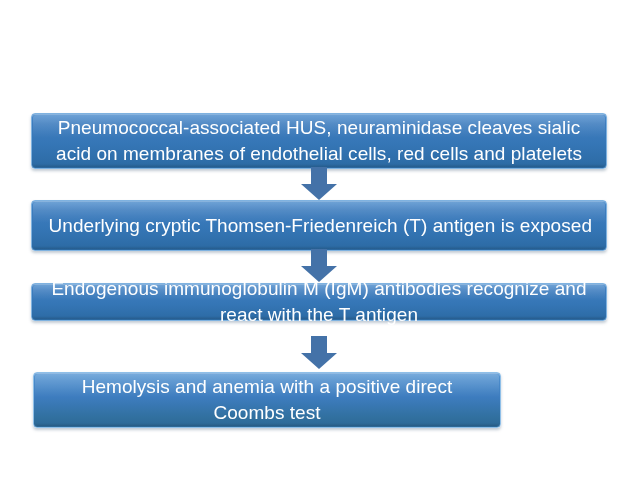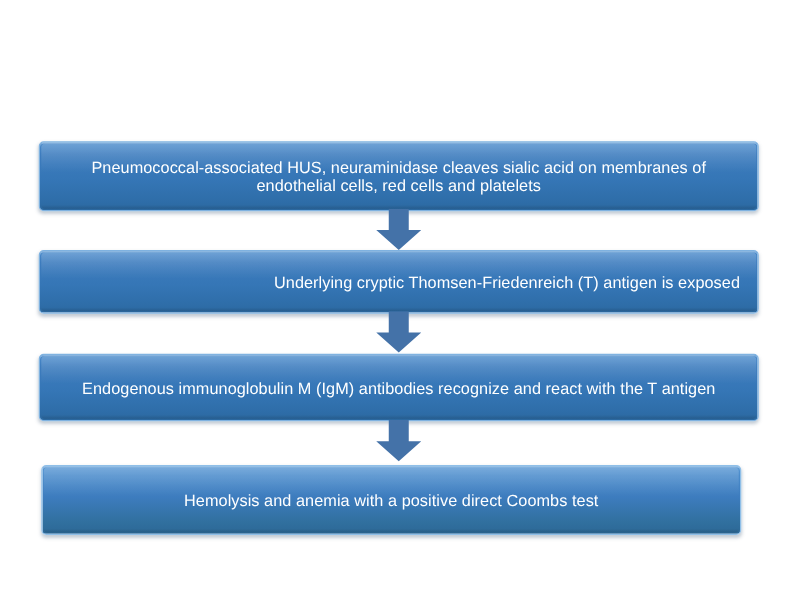--- a/index.html
+++ b/index.html
@@ -68,32 +68,32 @@
     border-radius: 0 0 3px 3px;
     background: linear-gradient(to bottom,
                 rgba(0,0,0,0.00) 0%,
                 rgba(0,0,0,0.12) 100%);
     pointer-events: none;
   }
 
   .node-text {
     position: relative;
     z-index: 2;
-    font-size: 13px;
-    line-height: 15px;
+    font-size: 19px;
+    line-height: 26px;
     letter-spacing: 0.05px;
     padding: 0 14px;
     white-space: pre-line;
   }
 
   
   #node-1 { left: 31px;  top: 113px; width: 576px; height: 56px; }
   #node-2 { left: 31px;  top: 200px; width: 576px; height: 51px; justify-content: flex-end; }
-  #node-3 { left: 31px;  top: 283px; width: 576px; height: 54px; }
-  #node-4 { left: 33px;  top: 372px; width: 560px; height: 56px;
+  #node-3 { left: 31px;  top: 283px; width: 576px; height: 38px; }
+  #node-4 { left: 33px;  top: 372px; width: 468px; height: 56px;
             border-color: #8fbfe8; }
 
   
   #node-4 {
     background: linear-gradient(to bottom,
                 #5797d4 0%,
                 #4a8bcb 14%,
                 #3d7cbe 46%,
                 #31709f 82%,
                 #2c6896 100%);

